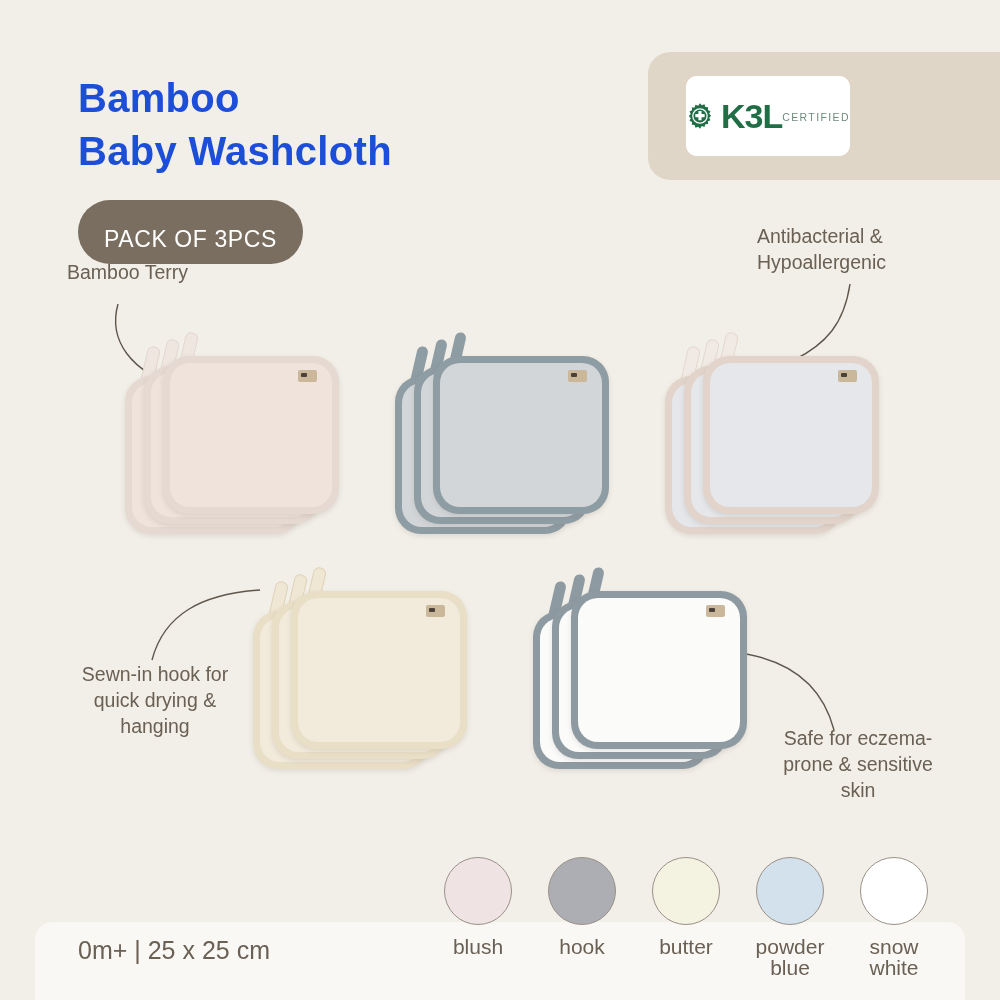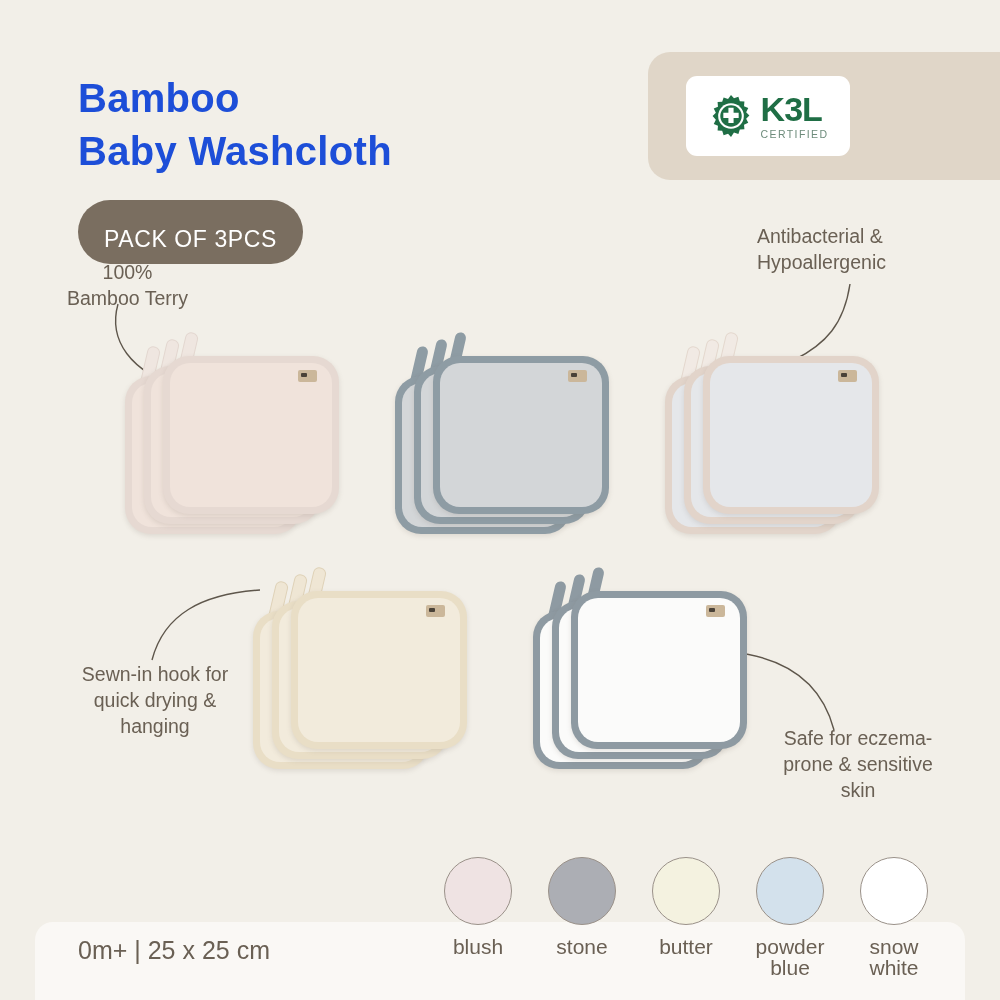--- a/index.html
+++ b/index.html
@@ -29,21 +29,21 @@
   
   .badge-panel{
     position:absolute;left:648px;top:52px;width:352px;height:128px;
     background:#E0D6C8;border-radius:22px 0 0 22px;
   }
   .k3l-card{
     position:absolute;left:38px;top:24px;width:164px;height:80px;
     background:#FFFFFF;border-radius:11px;
     display:flex;align-items:center;justify-content:center;gap:7px;
   }
-  .k3l-text{display:flex;flex-direction:column;line-height:1;}
+  .k3l-text{display:flex;flex-direction:row;align-items:center;line-height:1;}
   .k3l-main{font-size:34px;font-weight:bold;color:#1F6E45;letter-spacing:-1px;}
   .k3l-sub{font-size:10.5px;color:#6E8C7C;letter-spacing:1.4px;margin-top:3px;}
   .oeko{
     position:absolute;left:222px;top:21px;width:88px;height:88px;
     background:#12A07A;border-radius:50% 0 50% 50%;
     display:flex;flex-direction:column;align-items:center;justify-content:center;
     color:#FFFFFF;font-weight:bold;line-height:1.05;
   }
   .oeko .o1{font-size:19px;letter-spacing:.3px;}
   .oeko .o2{font-size:19px;letter-spacing:.3px;}
@@ -131,21 +131,20 @@
       </svg>
       <div class="k3l-text">
         <div class="k3l-main">K3L</div>
         <div class="k3l-sub">CERTIFIED</div>
       </div>
     </div>
 
   </div>
 
   <div class="callout c-100">
-    <div>100%</div>
     <div>Bamboo Terry</div>
   </div>
   <svg class="leader" style="left:100px;top:300px;" width="130" height="140">
     <path d="M18 4 C 8 40, 30 72, 82 88" stroke="#5E564B" stroke-width="1.4" fill="none"></path>
   </svg>
 
   <div class="callout c-anti">
     <div>Antibacterial &amp;</div>
     <div>Hypoallergenic</div>
   </div>
@@ -254,21 +253,21 @@
   <div class="bottom-panel"></div>
   <div class="size-text">0m+ | 25 x 25 cm</div>
 
   <div class="swatch-row">
     <div class="swatch-item">
       <div class="swatch-dot" style="background:#EFE3E3;"></div>
       <div class="swatch-label"><span>blush</span></div>
     </div>
     <div class="swatch-item">
       <div class="swatch-dot" style="background:#ACAEB4;"></div>
-      <div class="swatch-label"><span>stone</span></div>
+      <div class="swatch-label"><span>hook</span></div>
     </div>
     <div class="swatch-item">
       <div class="swatch-dot" style="background:#F4F2E0;"></div>
       <div class="swatch-label"><span>butter</span></div>
     </div>
     <div class="swatch-item">
       <div class="swatch-dot" style="background:#D3E1EC;"></div>
       <div class="swatch-label">
         <span>powder</span>
         <span class="w2">blue</span>

